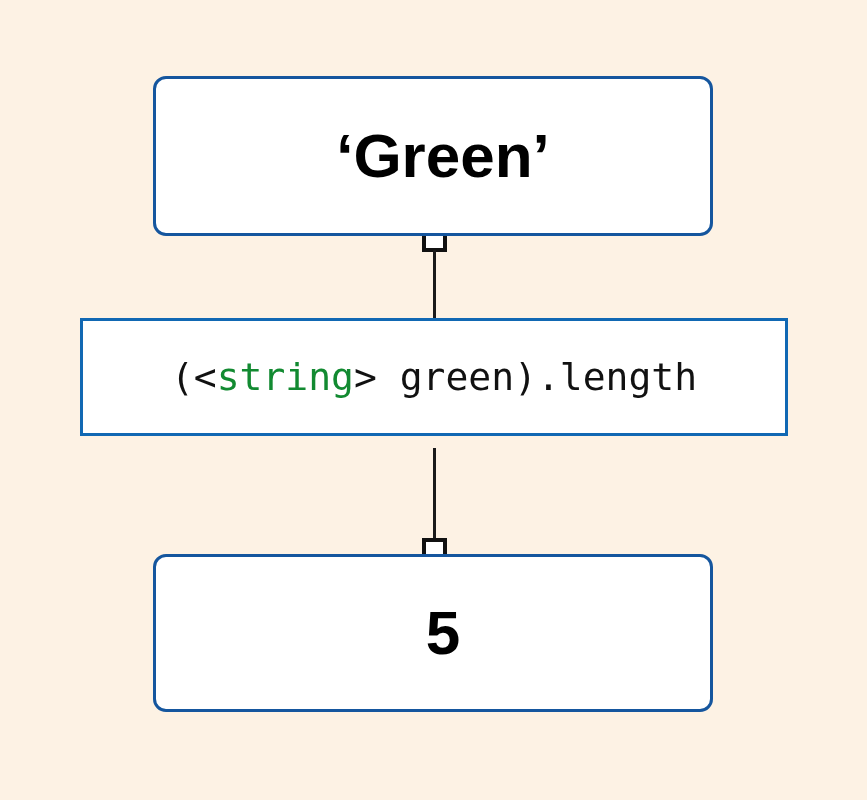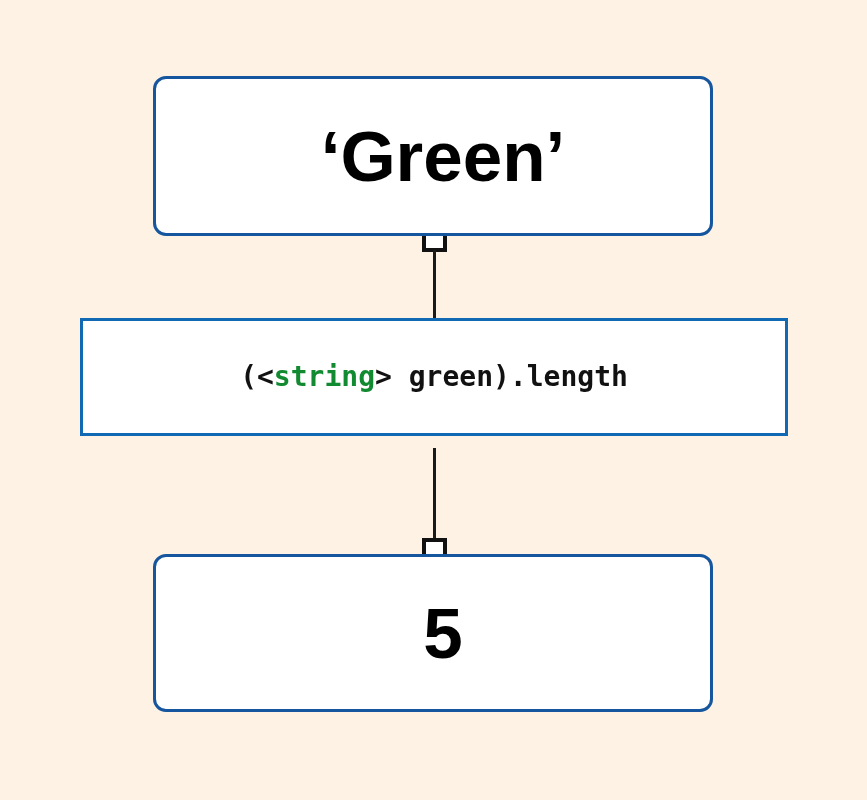--- a/index.html
+++ b/index.html
@@ -67,31 +67,31 @@
   .node-label {
     display: block;
     line-height: 1;
     white-space: pre;
   }
 
   
   .value-text {
     font-family: "Liberation Sans", sans-serif;
     font-weight: bold;
-    font-size: 71px;
+    font-size: 62px;
     color: #000000;
     letter-spacing: 0px;
     margin-left: 20px;
   }
 
   
   .code-text {
     font-family: "DejaVu Sans Mono", monospace;
-    font-weight: bold;
-    font-size: 28px;
+    font-weight: normal;
+    font-size: 38px;
     color: #111111;
     letter-spacing: 0px;
   }
   .tok-type {
     color: #128a31;
   }
   .tok-plain {
     color: #111111;
   }
 

